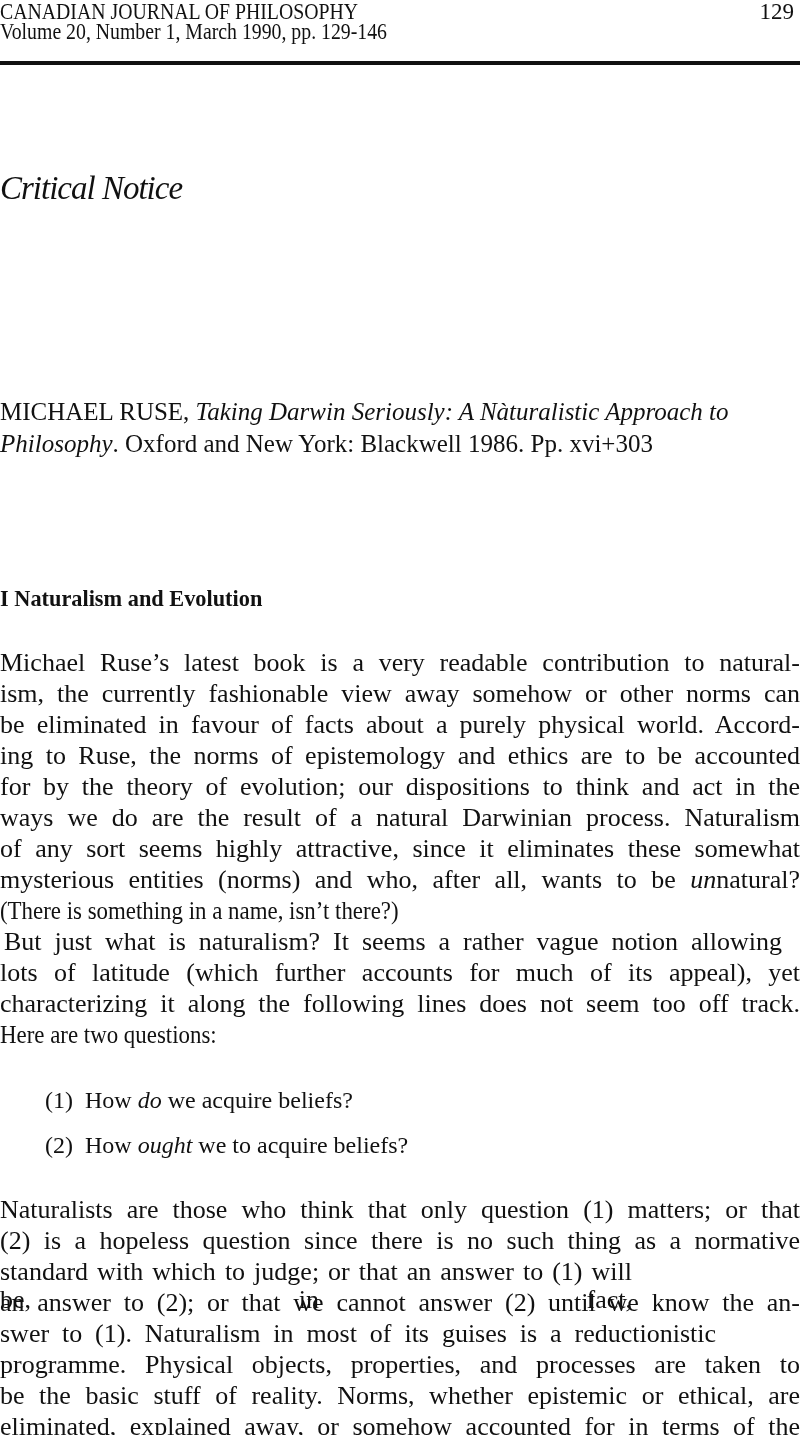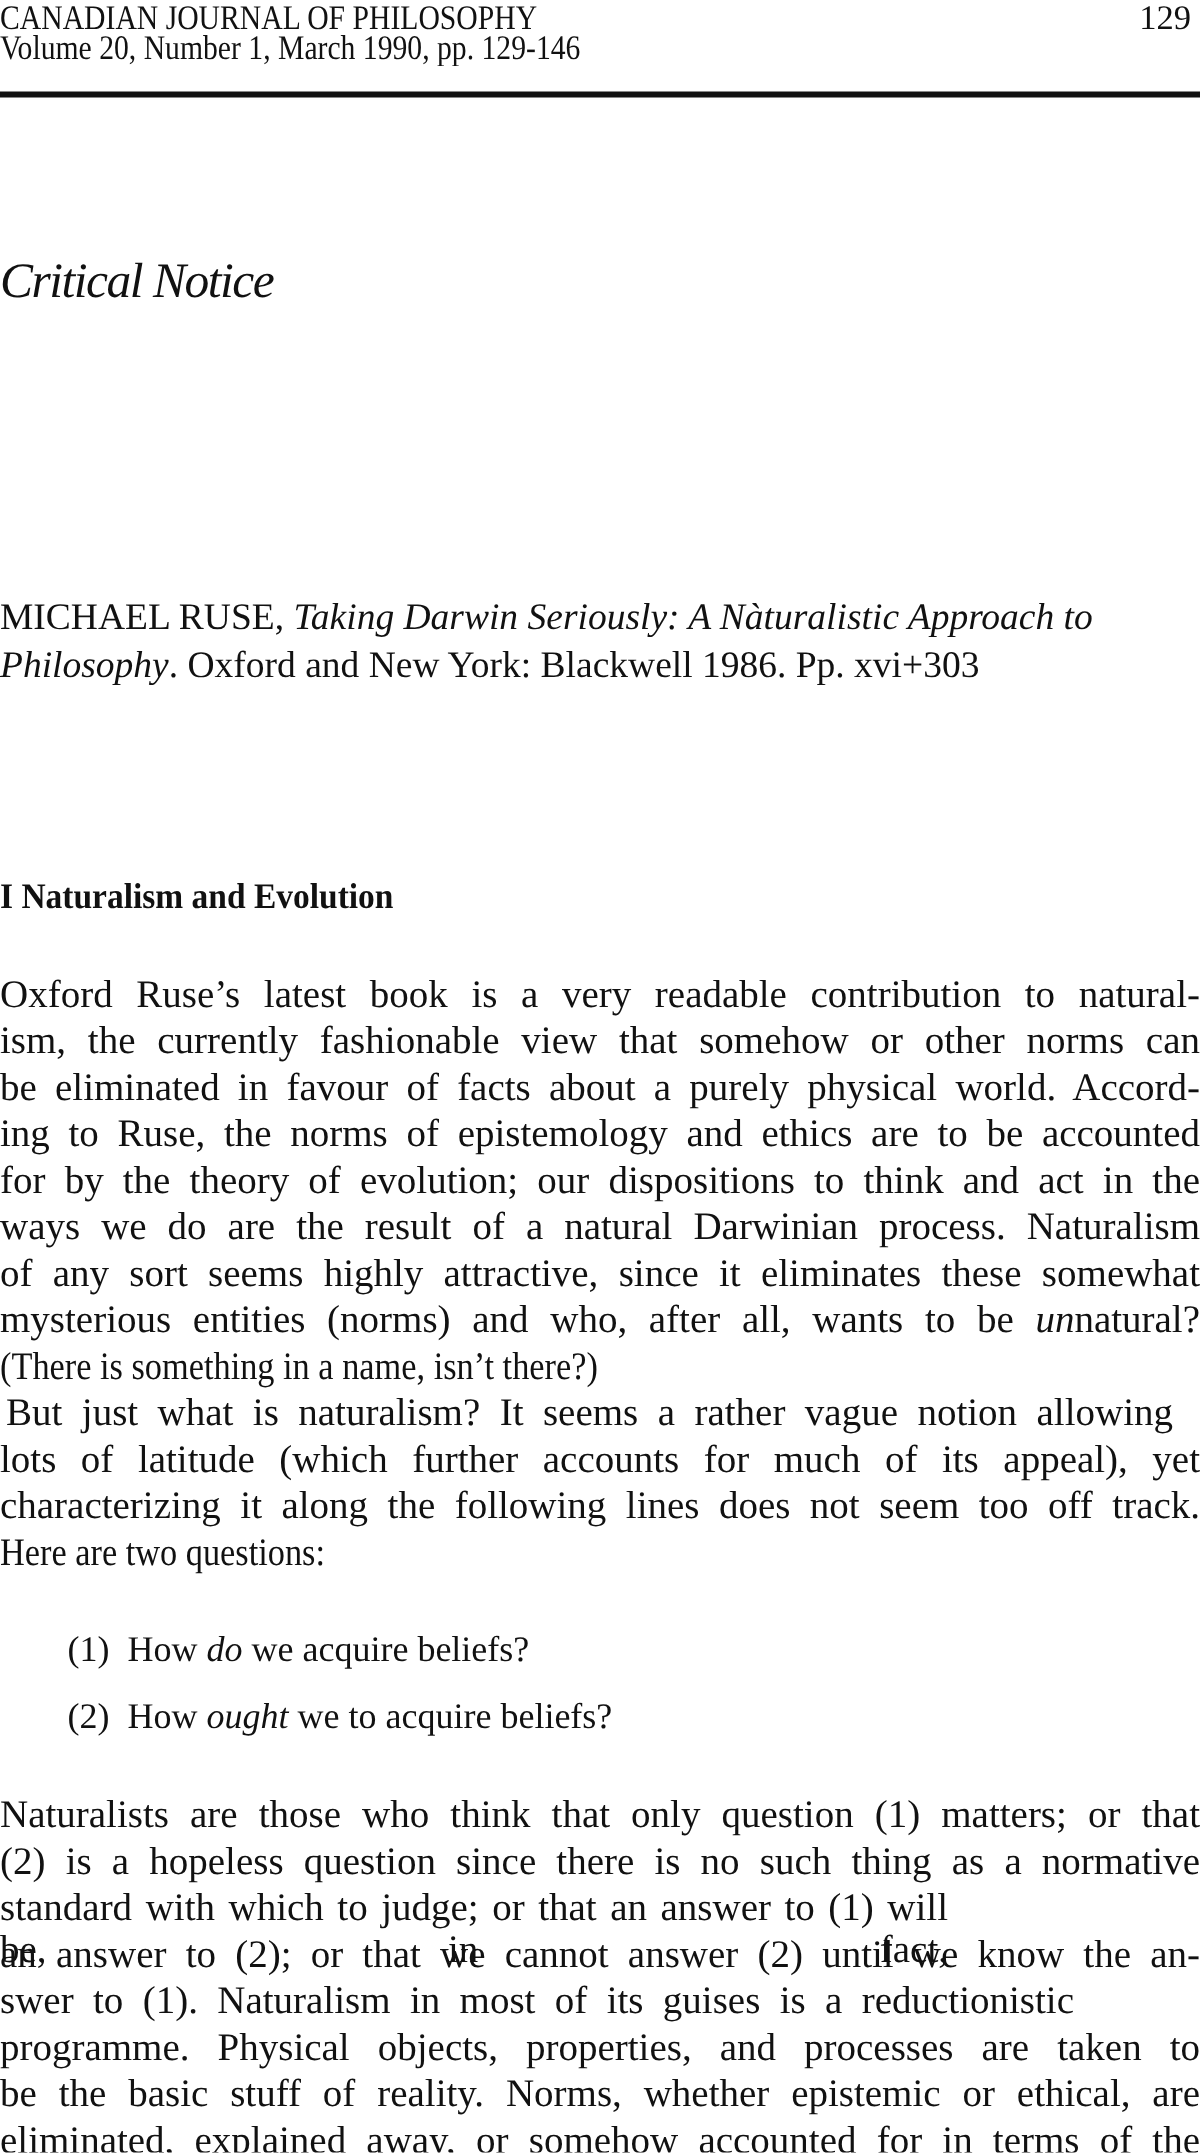--- a/index.html
+++ b/index.html
@@ -28,22 +28,22 @@
 
 <div class="abs cite" style="top:398px;text-align:right;">
   <span>MICHAEL RUSE,</span>
   <span class="it">Taking Darwin Seriously: A Nàturalistic Approach to</span>
 </div>
 <div class="abs cite" style="top:430px;text-align:right;"><span class="it">Philosophy</span><span>. Oxford and New York: Blackwell 1986. Pp. xvi+303</span></div>
 
 <div class="abs sec" style="top:584px;">I Naturalism and Evolution</div>
 
 <div>
-  <div class="bl just" style="top: 649px; white-space: normal; width: 800px; text-align-last: justify;">Oxford Ruse’s latest book is a very readable contribution to natural-</div>
-  <div class="bl just" style="top: 680px; white-space: normal; width: 800px; text-align-last: justify;">ism, the currently fashionable view that somehow or other norms can</div>
+  <div class="bl just" style="top: 649px; white-space: normal; width: 800px; text-align-last: justify;">Michael Ruse’s latest book is a very readable contribution to natural-</div>
+  <div class="bl just" style="top: 680px; white-space: normal; width: 800px; text-align-last: justify;">ism, the currently fashionable view away somehow or other norms can</div>
   <div class="bl just" style="top: 711px; white-space: normal; width: 800px; text-align-last: justify;">be eliminated in favour of facts about a purely physical world. Accord-</div>
   <div class="bl just" style="top: 742px; white-space: normal; width: 800px; text-align-last: justify;">ing to Ruse, the norms of epistemology and ethics are to be accounted</div>
   <div class="bl just" style="top: 773px; white-space: normal; width: 800px; text-align-last: justify;">for by the theory of evolution; our dispositions to think and act in the</div>
   <div class="bl just" style="top: 804px; white-space: normal; width: 800px; text-align-last: justify;">ways we do are the result of a natural Darwinian process. Naturalism</div>
   <div class="bl just" style="top: 835px; white-space: normal; width: 800px; text-align-last: justify;">of any sort seems highly attractive, since it eliminates these somewhat</div>
   <div class="bl just" style="top: 866px; white-space: normal; width: 800px; text-align-last: justify;"><span>mysterious entities (norms) and who, after all, wants to be </span><span class="it">un</span><span>natural?</span></div>
   <div class="bl" style="top: 897px; white-space: nowrap; width: auto; text-align-last: auto; transform: scaleX(0.88);">(There is something in a name, isn’t there?)</div>
 </div>
 
 <div>

